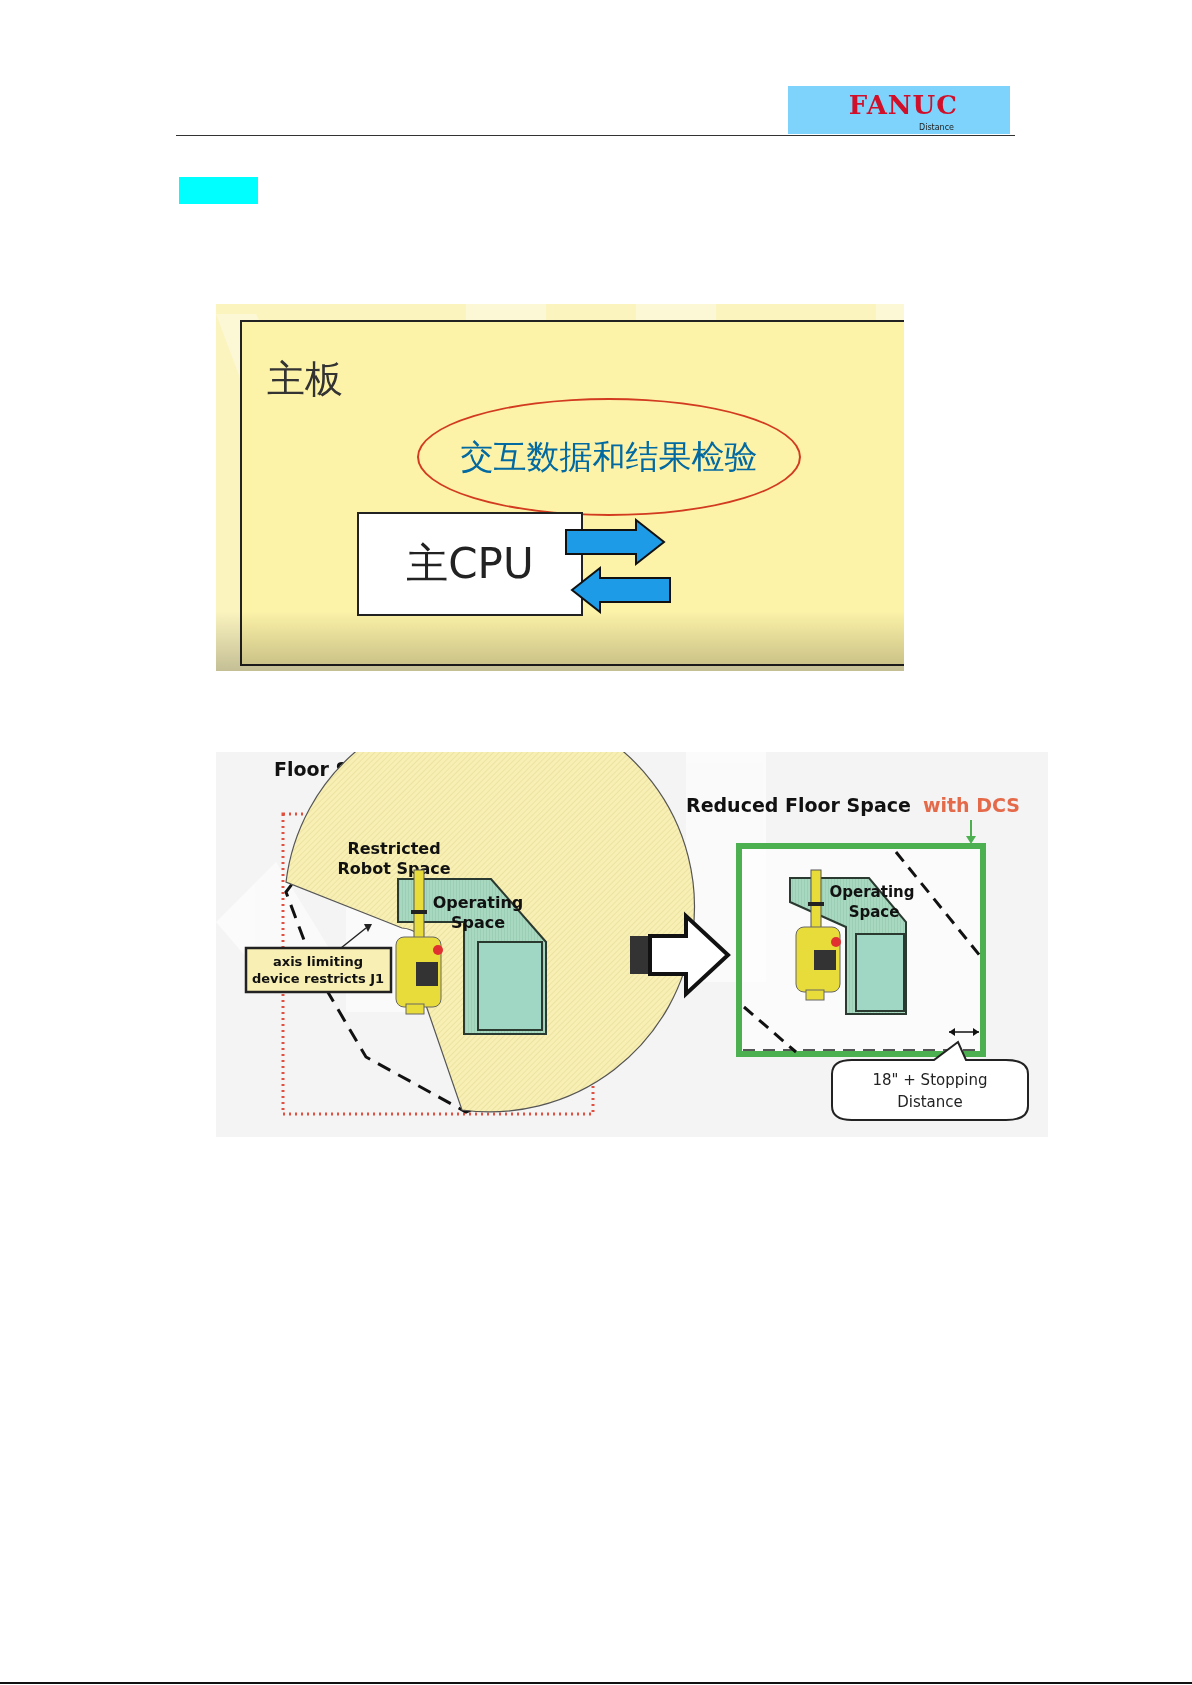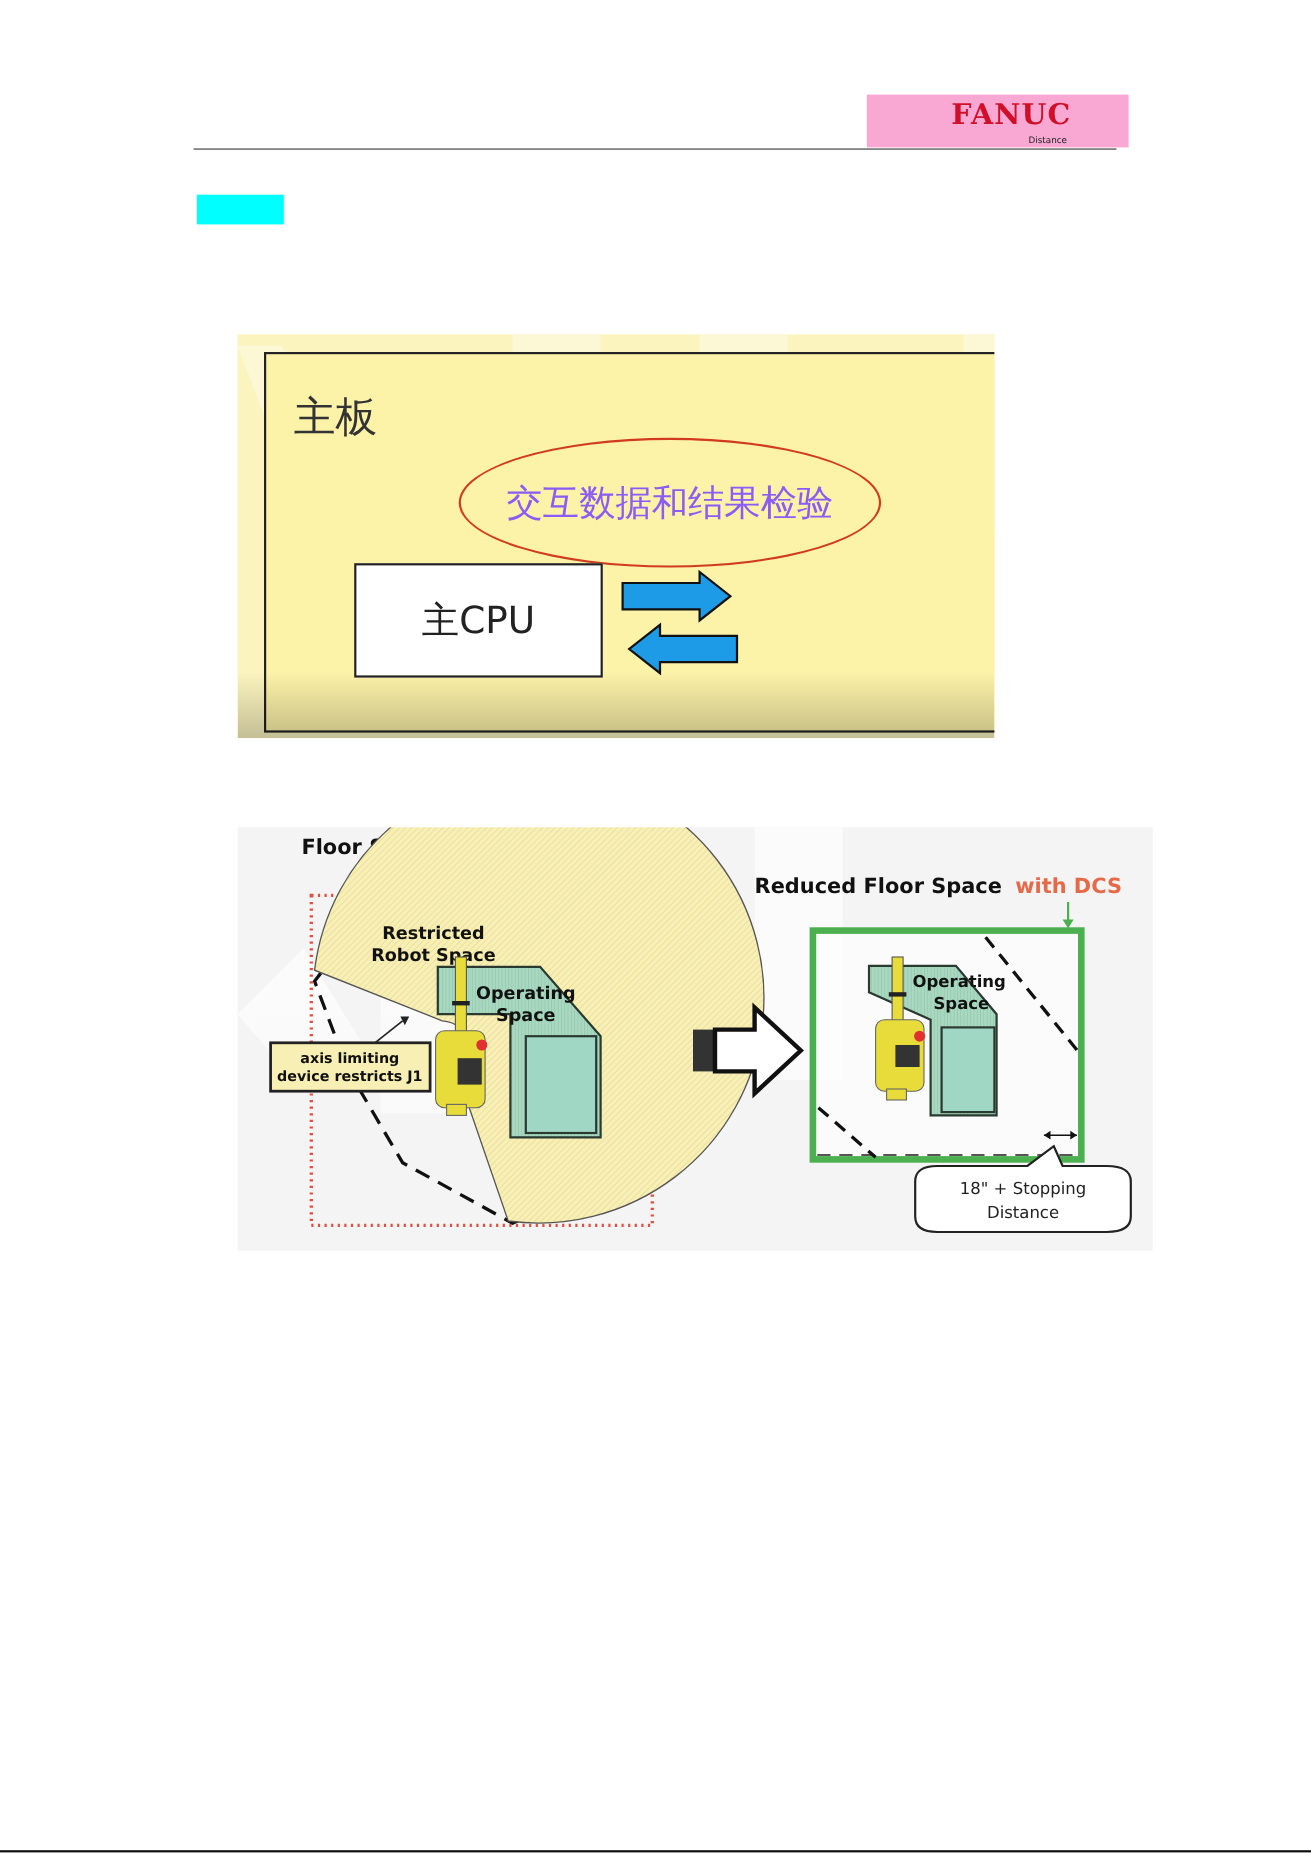--- a/index.html
+++ b/index.html
@@ -1,27 +1,27 @@
 <!DOCTYPE html>
 <html><head>
 <meta charset="utf-8">
 <style>
   html, body { margin:0; padding:0; background:#fff; }
   body { width:1192px; height:1685px; position:relative; overflow:hidden; font-family:"DejaVu Sans", sans-serif; }
-  .logo { position:absolute; left:788px; top:86px; width:222px; height:48px; background:#f9a8d4;padding-left:16px; }
+  .logo { position:absolute; left:788px; top:86px; width:222px; height:48px; background:#7dd3fc; }
   .logo-text { position:absolute; right:52px; top:4px; font-family:"DejaVu Serif", serif; font-weight:bold; font-size:26px; color:#d0102a; letter-spacing:1px; }
   .logo-sub { position:absolute; right:56px; bottom:2px; font-size:8px; color:#222; }
   .header-rule { position:absolute; left:176px; top:135px; width:839px; height:1px; background:#333; }
   .highlight { position:absolute; left:179px; top:177px; width:79px; height:27px; background:#00ffff; }
   .fig1 { position:absolute; left:216px; top:304px; width:688px; height:367px; background:#fbf4bf; overflow:hidden; }
   .fig1 .bottom-shade { position:absolute; left:0; right:0; bottom:0; height:60px; background:linear-gradient(to bottom, rgba(0,0,0,0), rgba(0,0,0,0.22)); }
   .fig1 .board { position:absolute; left:24px; top:16px; width:741px; height:342px; border:2px solid #222; background:#fcf2a8; }
   .fig1 .board-label { position:absolute; left:25px; top:32px; font-size:38px; color:#333; }
-  .fig1 .ellipse { position:absolute; left:175px; top:76px; width:380px; height:114px; border:2px solid #d23b1f; border-radius:50%; display:flex; align-items:center; justify-content:center; font-size:33px; color:#8b5cf6; }
-  .fig1 .cpu { position:absolute; top:190px; width:222px; height:100px; border:2px solid #222; background:#fff; display:flex; align-items:center; justify-content:center; font-size:34px; color:#222; }
+  .fig1 .ellipse { position:absolute; left:175px; top:76px; width:380px; height:114px; border:2px solid #d23b1f; border-radius:50%; display:flex; align-items:center; justify-content:center; font-size:33px; color:#0369a1; }
+  .fig1 .cpu { position:absolute; top:190px; width:222px; height:100px; border:2px solid #222; background:#fff; display:flex; align-items:center; justify-content:center; font-size:42px; color:#222;margin-left:35px; }
   .fig1 .cpu.left { left:80px; }
   .fig1 .cpu.right { left:442px; }
   .fig1 .arrows { position:absolute; left:322px; top:196px; width:110px; height:96px; }
   .fig1 .watermark { position:absolute; left:0; top:0; right:0; bottom:0; pointer-events:none; }
   .fig2 { position:absolute; left:216px; top:752px; width:832px; height:385px; background:#f4f4f4; overflow:hidden; }
   .fig2 svg { position:absolute; left:0; top:0; }
   .t-black { fill:#111; font-weight:bold; font-family:"DejaVu Sans", sans-serif; }
   .t-red { fill:#e46a4a; font-weight:bold; font-family:"DejaVu Sans", sans-serif; }
   .t-small { fill:#111; font-weight:bold; font-family:"DejaVu Sans", sans-serif; font-size:13px; }
   .footer-rule { position:absolute; left:0; top:1682px; width:1192px; height:2px; background:#111; }

